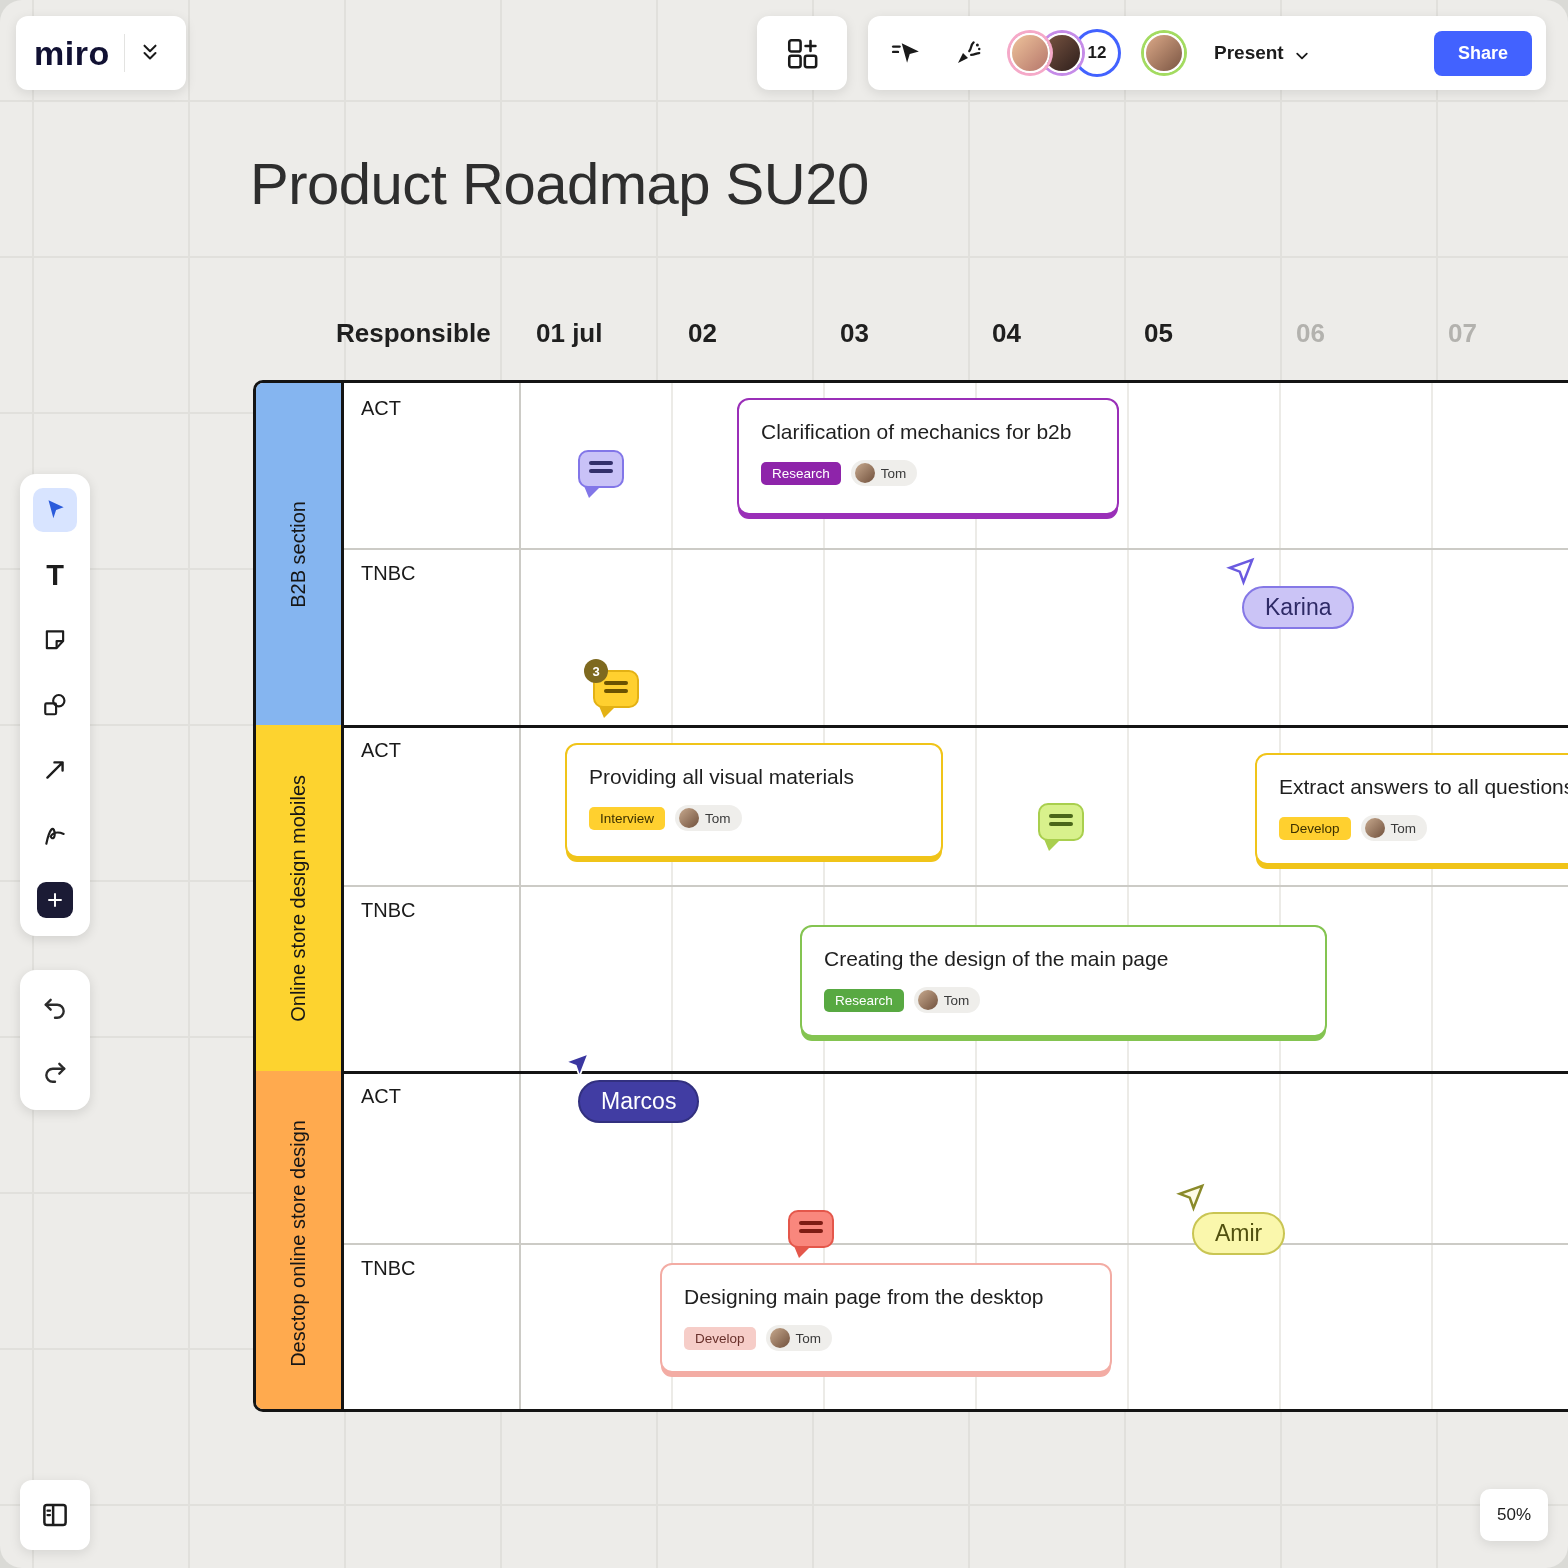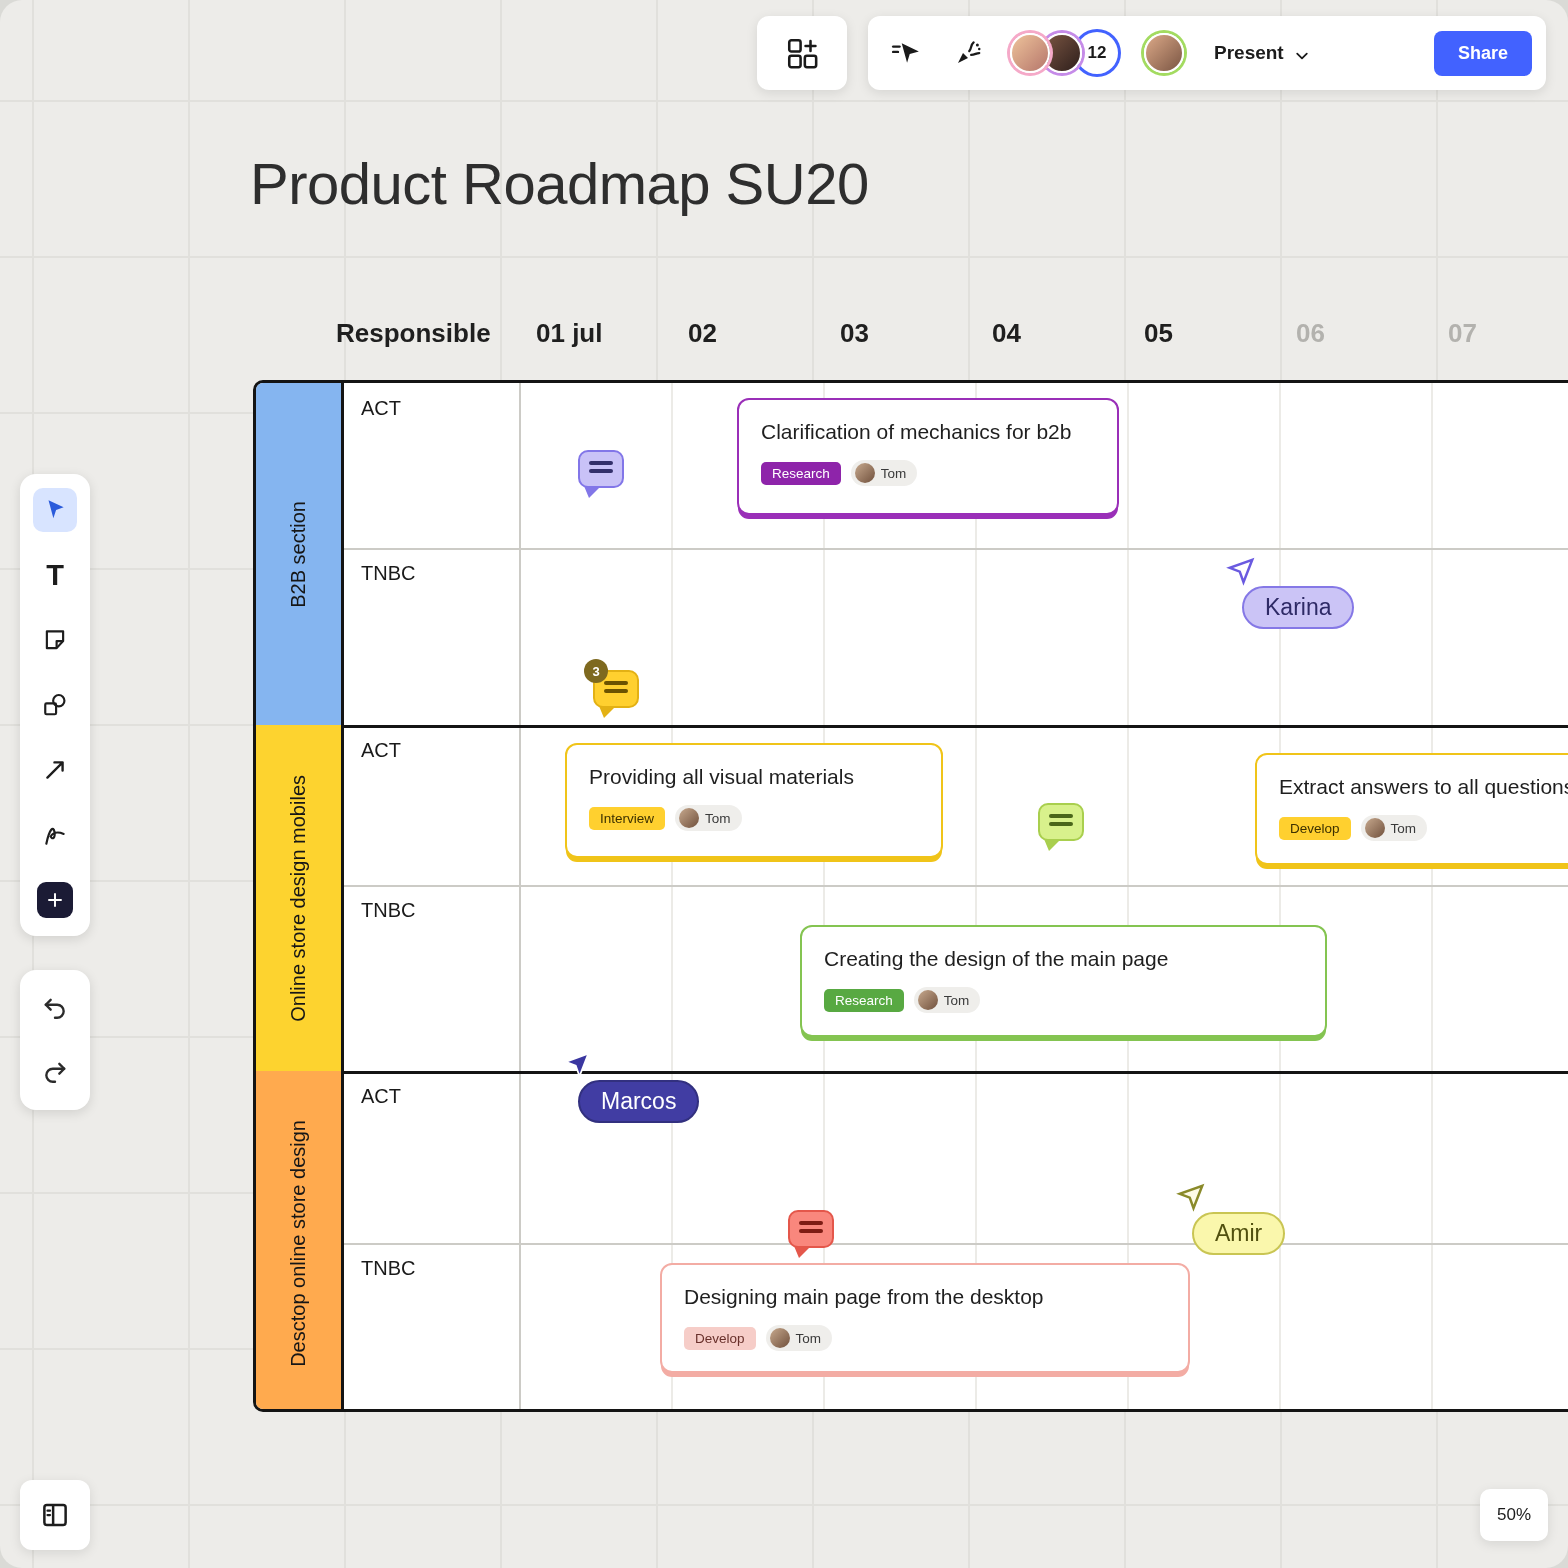--- a/index.html
+++ b/index.html
@@ -98,21 +98,21 @@
   .tag { font-size:13.5px; padding:4px 11px; border-radius:5px; white-space:nowrap; }
   .chip { display:inline-flex; align-items:center; gap:6px; background:#EFEEEB; border-radius:14px;
           padding:3px 11px 3px 4px; font-size:13.5px; color:#3a3a3a; }
   .chip .pav { width:20px; height:20px; border-radius:50%;
                background:linear-gradient(135deg,#C7A98E,#70503C); }
 
   .c1 { left:737px;  top:398px;  width:382px; height:117px; border-color:#9A2FB8; box-shadow:0 5px 0 -1px #9A2FB8; }
   .c2 { left:565px;  top:743px;  width:378px; height:115px; border-color:#F0C419; box-shadow:0 5px 0 -1px #F0C419; }
   .c3 { left:1255px; top:753px;  width:360px; height:112px; border-color:#F0C419; box-shadow:0 5px 0 -1px #F0C419; }
   .c4 { left:800px;  top:925px;  width:527px; height:112px; border-color:#84C451; box-shadow:0 5px 0 -1px #84C451; }
-  .c5 { left:660px;  top:1263px; width:530px; height:110px; border-color:#F3ACA4; box-shadow:0 5px 0 -1px #F3ACA4; }
+  .c5 { left:660px;  top:1263px; width:452px; height:110px; border-color:#F3ACA4; box-shadow:0 5px 0 -1px #F3ACA4; }
 
   .tag-purple { background:#8E24AA; color:#fff; }
   .tag-yellow { background:#FFD02F; color:#3d3100; }
   .tag-green  { background:#58A942; color:#fff; }
   .tag-pink   { background:#F6CDC8; color:#69302b; }
 
   
   .bubble { position:absolute; width:46px; height:38px; border-radius:10px;
             background:var(--fill); border:2.5px solid var(--edge); z-index:6; }
   .bubble::before { content:""; position:absolute; left:9px; right:9px; top:9px; height:3.5px;
@@ -266,20 +266,27 @@
     </svg>
     <div class="cpill">Marcos</div>
   </div>
   <div class="cursor cur-amir">
     <svg class="ic" width="30" height="30" viewBox="0 0 24 24">
       <path d="M21 3 L14 21 L11 12.5 L3 9.5 Z" fill="#FDFBE6" stroke="#8A8A2A" stroke-width="2"></path>
     </svg>
     <div class="cpill">Amir</div>
   </div>
 
+  <div class="float logo-card">
+    <span class="logo-word">miro</span>
+    <span class="logo-div"></span>
+    <svg class="ic" width="22" height="22" viewBox="0 0 24 24">
+      <path d="M6 4 L12 10 L18 4 M6 12 L12 18 L18 12" fill="none" stroke="#1a1a1a" stroke-width="2.2" stroke-linecap="round" stroke-linejoin="round"></path>
+    </svg>
+  </div>
 
   <div class="float templates-card">
     <svg class="ic" width="34" height="34" viewBox="0 0 24 24">
       <rect x="3" y="3" width="8" height="8" rx="1.5" fill="none" stroke="#1a1a1a" stroke-width="1.8"></rect>
       <rect x="3" y="14" width="8" height="8" rx="1.5" fill="none" stroke="#1a1a1a" stroke-width="1.8"></rect>
       <rect x="14" y="14" width="8" height="8" rx="1.5" fill="none" stroke="#1a1a1a" stroke-width="1.8"></rect>
       <path d="M18 3.5 V10.5 M14.5 7 H21.5" fill="none" stroke="#1a1a1a" stroke-width="1.8" stroke-linecap="round"></path>
     </svg>
   </div>
 

